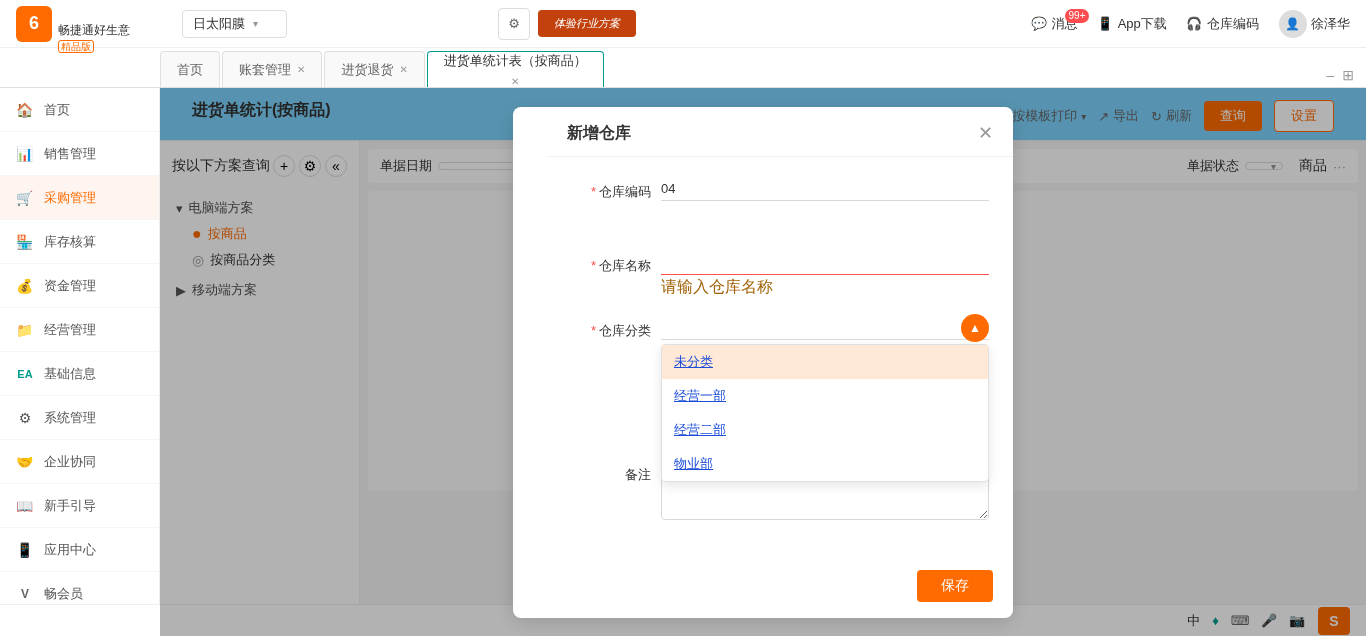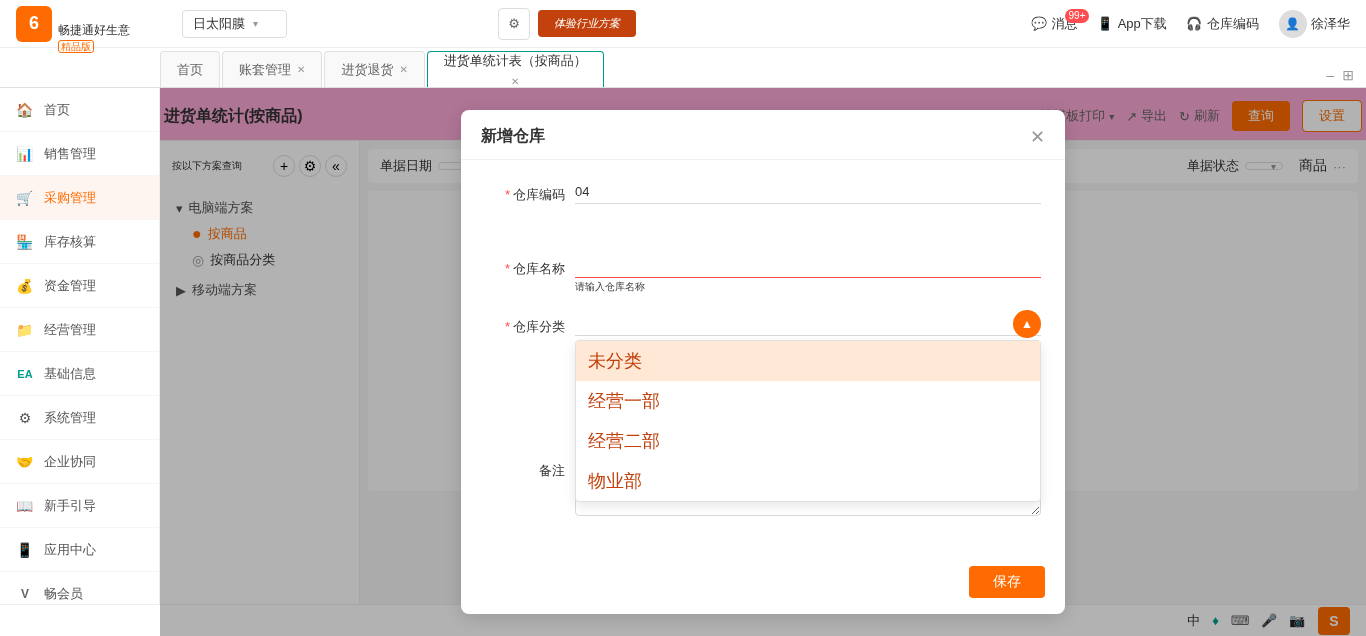--- a/index.html
+++ b/index.html
@@ -207,25 +207,24 @@
 
     
     .content-area {
       flex: 1;
       background: #f5f5f5;
       overflow: hidden;
       position: relative;
     }
 
     .page-header {
-      background: #f9a8d4;
-      padding: 12px 4px 8px;
+      background: #7dd3fc;
+      padding: 12px 32px 8px;
       border-bottom: 1px solid #eee;
       display: flex;
-      align-items: center;
       justify-content: space-between;
     }
     .page-title {
       font-size: 16px;
       font-weight: bold;
       color: #333;
     }
     .page-actions {
       display: flex;
       align-items: center;
@@ -272,24 +271,25 @@
       z-index: 100;
       display: flex;
       align-items: center;
       justify-content: center;
     }
 
     
     .dialog {
       background: #fff;
       border-radius: 8px;
-      width: 604px;
+      width: 500px;
       box-shadow: 0 4px 20px rgba(0,0,0,0.15);
       position: relative;
       overflow: visible;
+      padding-left: 34px;
     }
     .dialog-header {
       display: flex;
       align-items: center;
       justify-content: space-between;
       padding: 16px 20px 12px;
       border-bottom: 1px solid #f0f0f0;
     }
     .dialog-title {
       font-size: 16px;
@@ -334,22 +334,22 @@
       outline: none;
       color: #333;
     }
     .form-input.error {
       border-bottom-color: #ff4d4f;
     }
     .form-error-msg {
       position: absolute;
       bottom: -16px;
       left: 90px;
-      font-size: 10px;
-      color: #404040;
+      font-size: 16px;
+      color: #a16207;
     }
     .form-select-wrapper {
       flex: 1;
       position: relative;
     }
     .form-select-input {
       width: 100%;
       border: none;
       border-bottom: 1px solid #d9d9d9;
       padding: 4px 30px 4px 0;
@@ -394,22 +394,23 @@
       right: 0;
       background: #fff;
       border: 1px solid #e0e0e0;
       border-radius: 4px;
       box-shadow: 0 4px 12px rgba(0,0,0,0.1);
       z-index: 200;
     }
     .dropdown-item {
       padding: 8px 12px;
       cursor: pointer;
-      font-size: 18px;
-      color: #c2410c;
+      font-size: 13px;
+      color: #1d4ed8;
+      text-decoration: underline;
     }
     .dropdown-item.highlighted { background: #ffe8d6; }
 
     .dialog-footer {
       padding: 12px 20px 16px;
       display: flex;
       justify-content: flex-end;
       gap: 10px;
     }
     .btn-save {
@@ -580,21 +581,21 @@
         </div>
         <button class="action-btn-orange">查询</button>
         <button class="action-btn-orange" style="background:#fff; color:#ff6b00; border:1px solid #ff6b00;">设置</button>
       </div>
     </div>
 
     <div style="display:flex; height: calc(100% - 52px);">
 
       <div style="width: 200px; background:#fff; border-right: 1px solid #eee; padding: 8px 0; flex-shrink:0;">
         <div style="padding: 6px 12px 10px; display:flex; align-items:center; justify-content:space-between;">
-          <span style="font-size:10px; font-weight:500; color:#333;">按以下方案查询</span>
+          <span style="font-size:14px; font-weight:500; color:#333;">按以下方案查询</span>
           <div style="display:flex; gap:4px;">
             <div class="icon-btn" style="width:22px;height:22px;border-radius:50%;border:1px solid #ddd;display:flex;align-items:center;justify-content:center;cursor:pointer;font-size:14px;">+</div>
             <div class="icon-btn" style="width:22px;height:22px;border-radius:50%;border:1px solid #ddd;display:flex;align-items:center;justify-content:center;cursor:pointer;font-size:14px;">⚙</div>
             <div class="icon-btn" style="width:22px;height:22px;border-radius:50%;border:1px solid #ddd;display:flex;align-items:center;justify-content:center;cursor:pointer;font-size:14px;">«</div>
           </div>
         </div>
 
         <div class="plan-tree">
           <div class="plan-node section">
             <span>▾</span>

